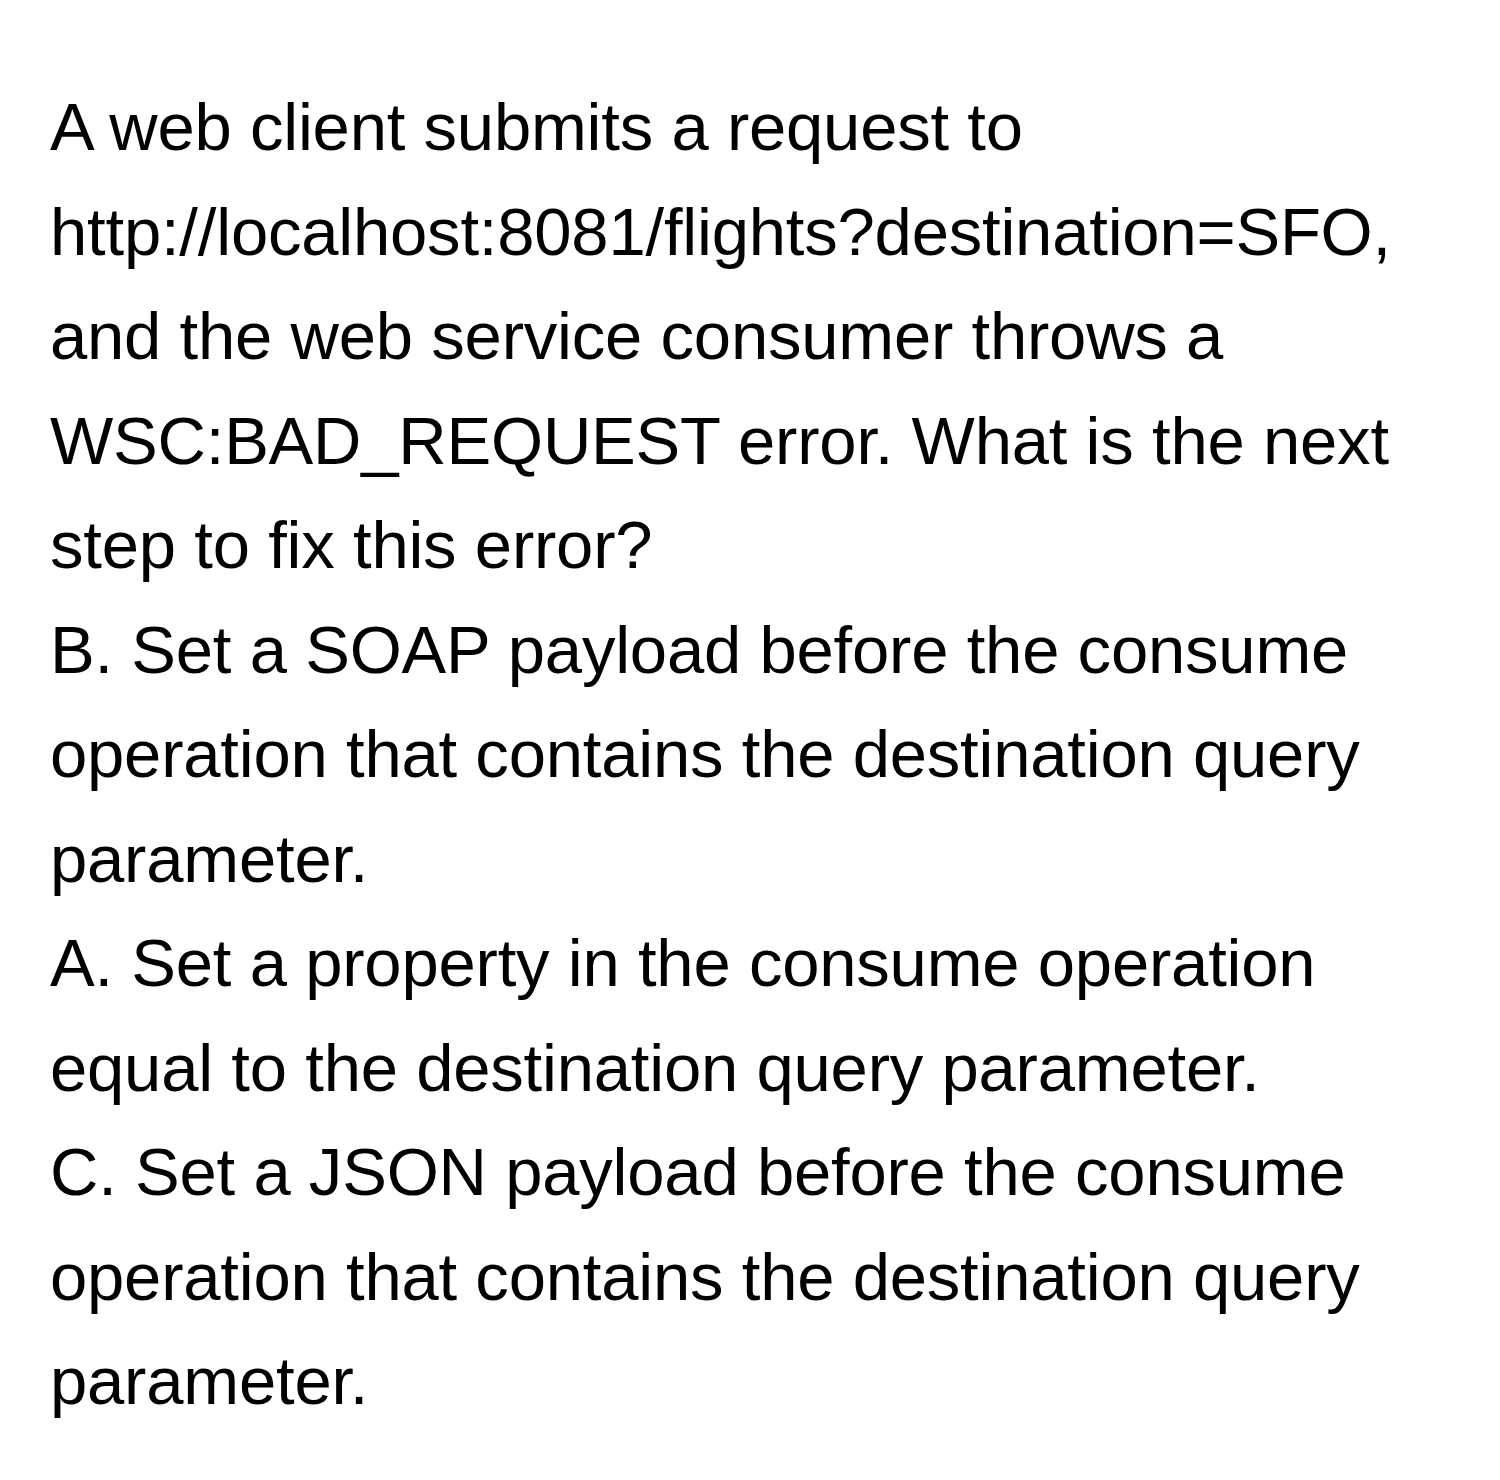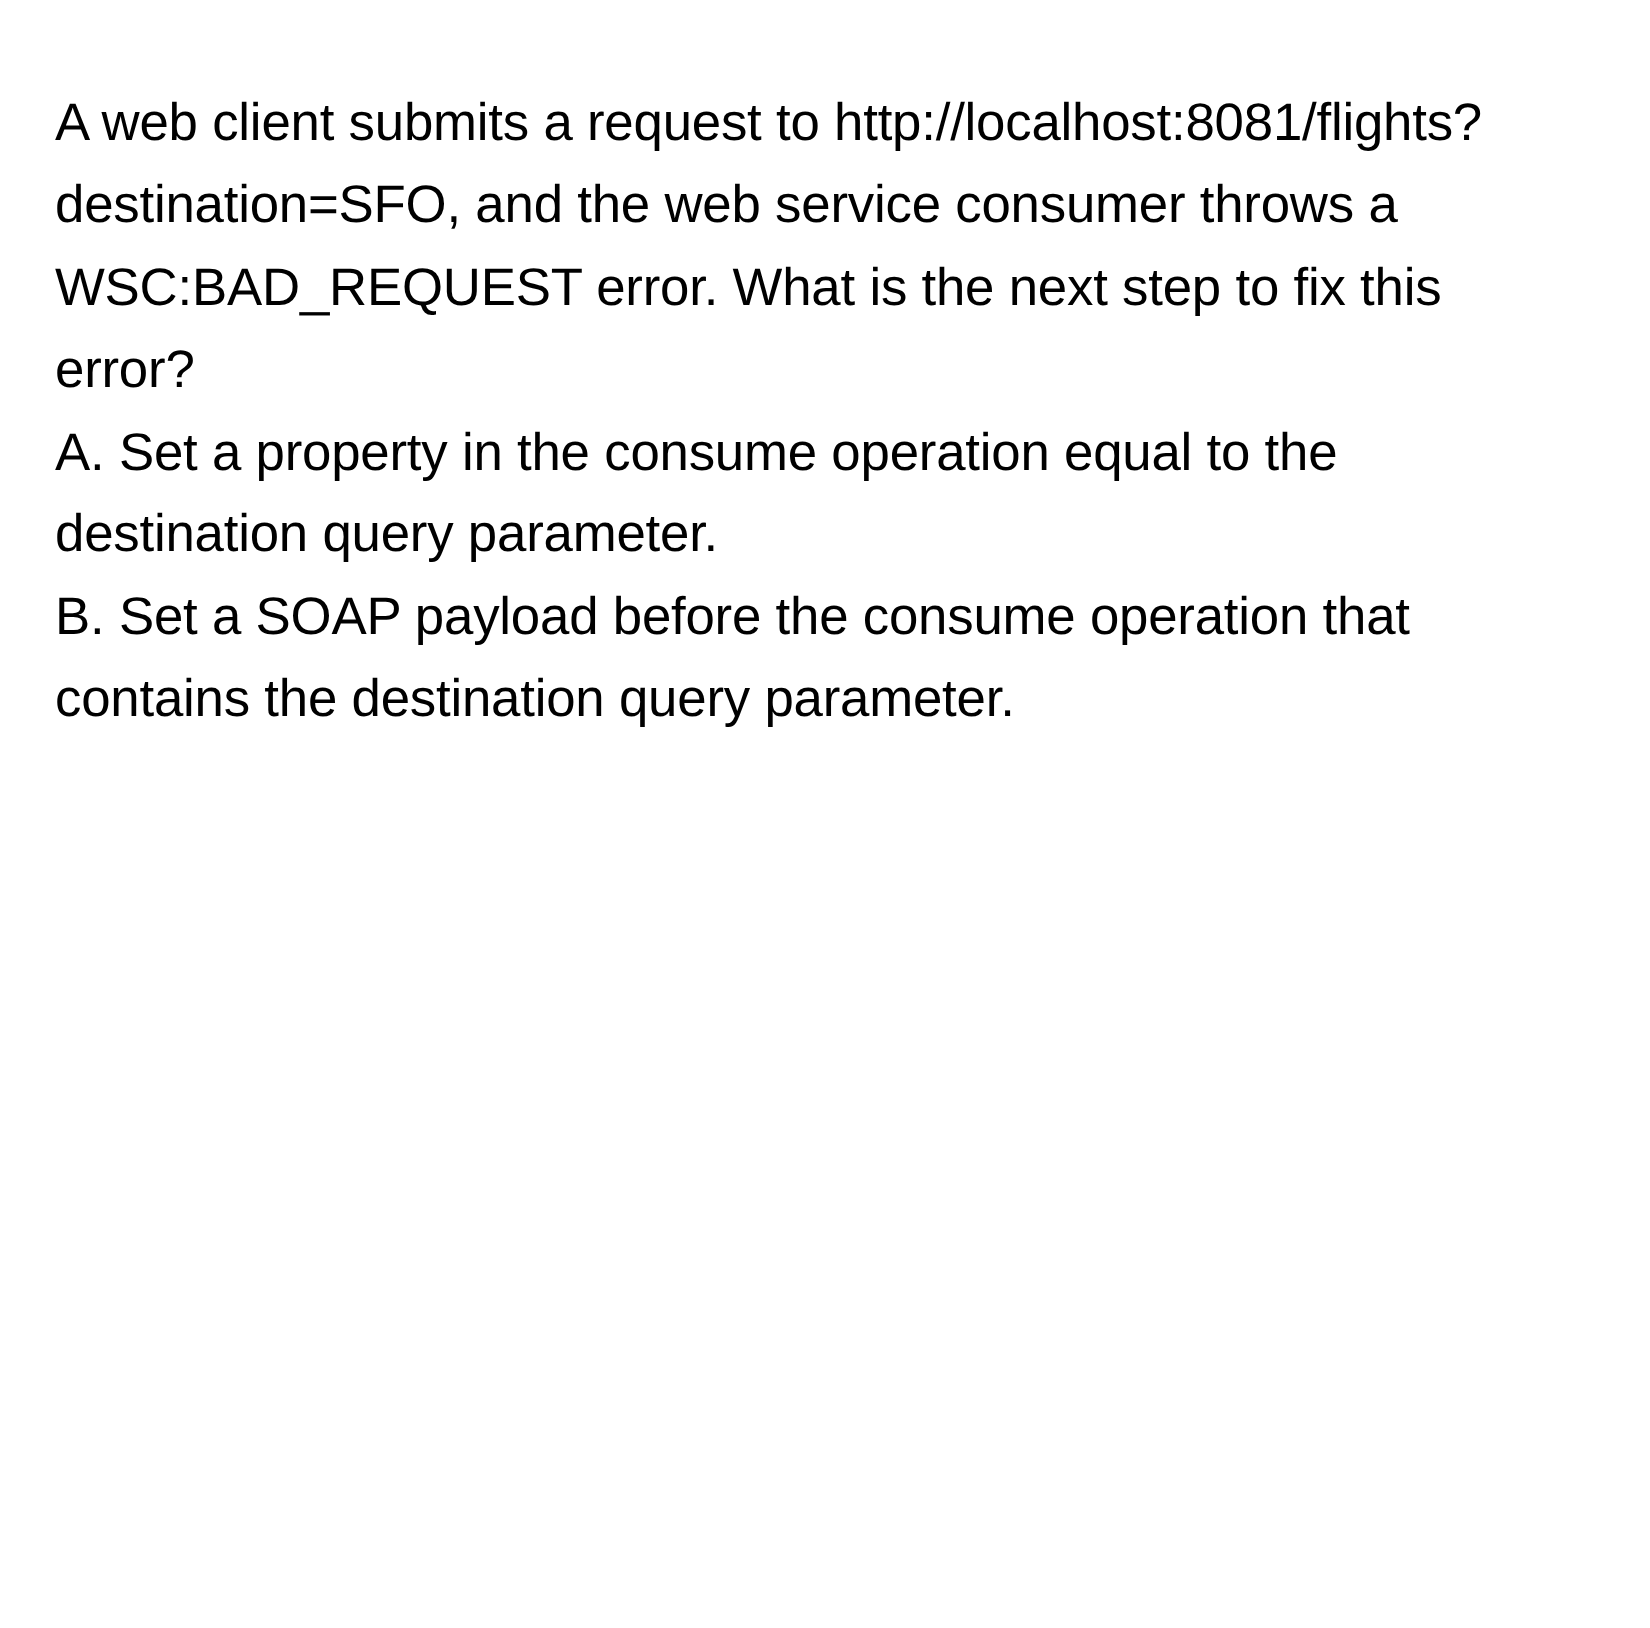--- a/index.html
+++ b/index.html
@@ -9,31 +9,32 @@
     }
     body {
       width: 1500px;
       height: 1480px;
       background: #ffffff;
       font-family: -apple-system, BlinkMacSystemFont, "Segoe UI", Helvetica, Arial, sans-serif;
       color: #000000;
       padding: 75px 50px;
     }
     .content {
-      font-size: 48px;
+      font-size: 67px;
       line-height: 1.56;
       letter-spacing: -0.2px;
     }
     .question {
       margin-bottom: 0;
     }
     .option {
       margin-bottom: 0;
     }
   </style>
 </head>
 <body>
 
 <div class="content">
   <div class="question">A web client submits a request to http://localhost:8081/flights?destination=SFO, and the web service consumer throws a WSC:BAD_REQUEST error. What is the next step to fix this error?</div>
+  <div class="option">B. Set a SOAP payload before the consume operation that contains the destination query parameter.</div>
   <div class="option">A. Set a property in the consume operation equal to the destination query parameter.</div>
-  <div class="option">B. Set a SOAP payload before the consume operation that contains the destination query parameter.</div>
+  <div class="option">C. Set a JSON payload before the consume operation that contains the destination query parameter.</div>
 </div>
 
 </body></html>

